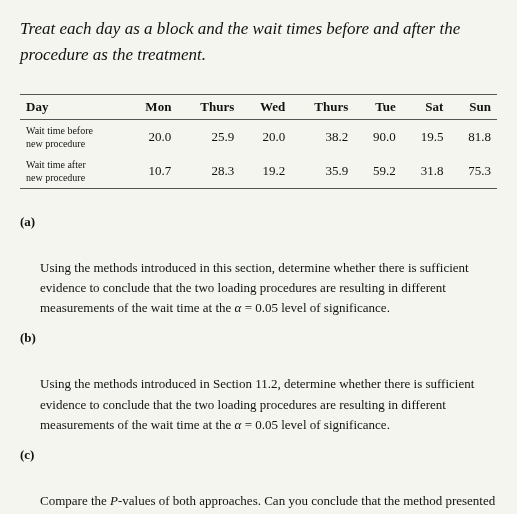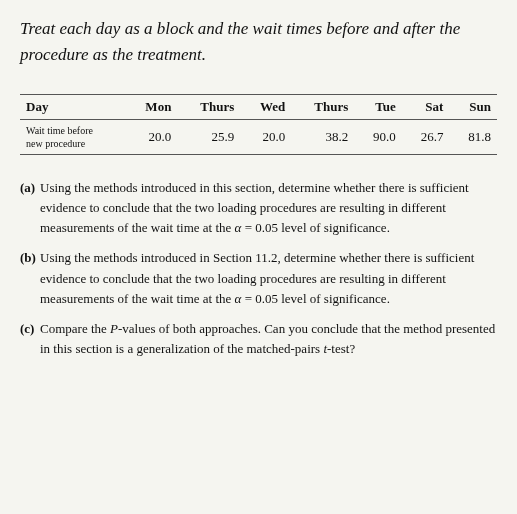--- a/index.html
+++ b/index.html
@@ -76,20 +76,21 @@
     }
 
     .question-label {
       font-weight: bold;
       min-width: 20px;
       flex-shrink: 0;
     }
 
     .question-text {
       flex: 1;
+      margin-top: 46px;
     }
 
     .alpha-symbol {
       font-style: italic;
     }
   </style>
 </head>
 <body>
 
 <p class="intro-text">Treat each day as a block and the wait times before and after the procedure as the treatment.</p>
@@ -113,22 +114,37 @@
         <div class="row-label">
           <span>Wait time before</span><br>
           <span>new procedure</span>
         </div>
       </td>
       <td>20.0</td>
       <td>25.9</td>
       <td>20.0</td>
       <td>38.2</td>
       <td>90.0</td>
-      <td>26.7</td>
+      <td>19.5</td>
       <td>81.8</td>
+    </tr>
+    <tr>
+      <td>
+        <div class="row-label">
+          <span>Wait time after</span><br>
+          <span>new procedure</span>
+        </div>
+      </td>
+      <td>10.7</td>
+      <td>28.3</td>
+      <td>19.2</td>
+      <td>35.9</td>
+      <td>59.2</td>
+      <td>31.8</td>
+      <td>75.3</td>
     </tr>
   </tbody>
 </table>
 
 <div class="questions">
 
   <div class="question-item">
     <span class="question-label">(a)</span>
     <span class="question-text">
       Using the methods introduced in this section, determine whether there is sufficient evidence to conclude that the two loading procedures are resulting in different measurements of the wait time at the <span class="alpha-symbol">α</span> = 0.05 level of significance.

